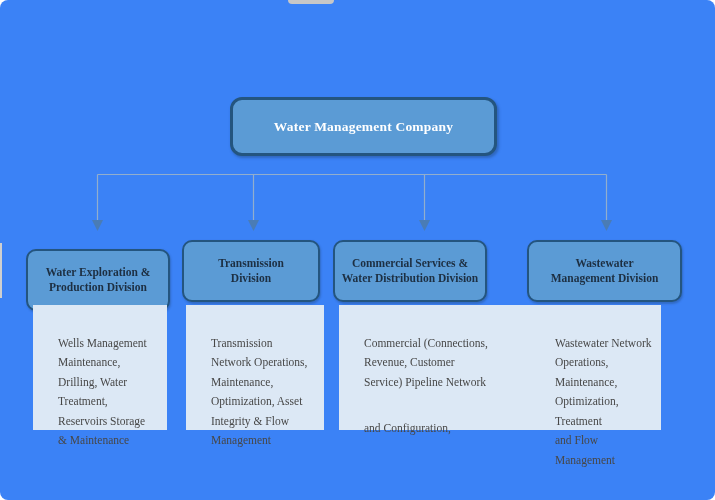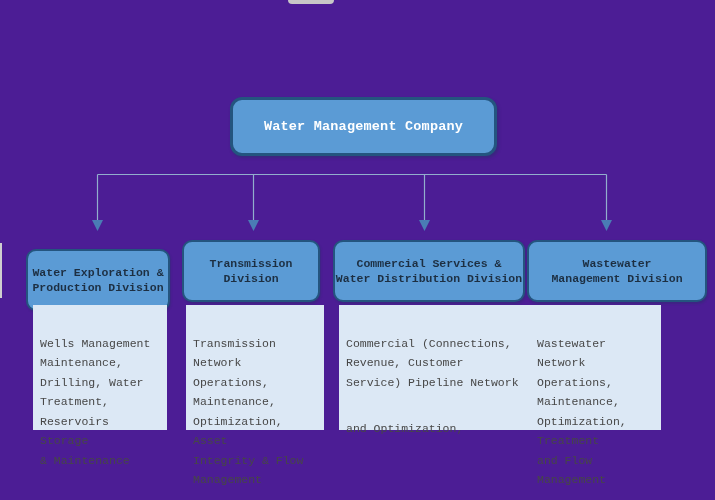--- a/index.html
+++ b/index.html
@@ -1,21 +1,22 @@
 <!DOCTYPE html>
 <html><head>
 <meta charset="utf-8">
 <style>
   html,body{margin:0;padding:0;background:#ffffff;}
   .canvas{
     position:relative;
     width:715px;height:500px;
-    background:#4c1d95;
-    font-family:Liberation Mono, monospace;
+    background:#3b82f6;
+    font-family:Liberation Serif, serif;
     overflow:hidden;
+    border-radius:8px;
   }
   .crop-artifact-top{
     position:absolute;left:288px;top:0;width:46px;height:4px;
     background:#c7c7c7;border-radius:0 0 5px 5px;
   }
   .crop-artifact-left{
     position:absolute;left:0;top:243px;width:2px;height:55px;
     background:#cfcfcf;
   }
   .connectors{position:absolute;left:0;top:0;width:715px;height:500px;}
@@ -34,27 +35,27 @@
     color:#ffffff;font-weight:bold;font-size:13.5px;letter-spacing:.2px;
   }
   .division-node{
     border-width:2.5px;border-radius:10px;
     color:#1d2f42;font-weight:bold;font-size:11.5px;line-height:15.5px;
     white-space:pre-line;
     box-shadow:1px 1.5px 2px rgba(25,55,90,0.3);
   }
   .division-node.d1{left:26px;top:240px;width:144px;height:62px;margin-top:9px;}
   .division-node.d2{left:182px;top:240px;width:138px;height:62px;}
-  .division-node.d3{left:333px;top:240px;width:192px;height:62px;}
-  .division-node.d4{left:527px;top:240px;width:180px;height:62px;}
+  .division-node.d3{left:333px;top:240px;width:154px;height:62px;}
+  .division-node.d4{left:527px;top:240px;width:155px;height:62px;}
   .desc-card{
     position:absolute;top:305px;height:125px;
     background:#dce8f5;
     box-sizing:border-box;
-    padding:9px 5px 0 7px;
+    padding:9px 5px 0 25px;
     color:#474747;font-size:11.5px;line-height:19.5px;
     white-space:pre-line;
   }
   .desc-card.c1{left:33px;width:134px;}
   .desc-card.c2{left:186px;width:138px;}
   .desc-card.c3{left:339px;width:193px;}
   .desc-card.c4{left:530px;width:131px;}
   .desc-extra{margin-top:7px;white-space:pre-line;}
 </style>
 </head>
@@ -112,21 +113,21 @@
   </div>
 
   <div class="node division-node d3">
     <span>Commercial Services &amp;
 Water Distribution Division</span>
   </div>
   <div class="desc-card c3">
     <div>Commercial (Connections,
 Revenue, Customer
 Service) Pipeline Network</div>
-    <div class="desc-extra">and Optimization,</div>
+    <div class="desc-extra">and Configuration,</div>
   </div>
 
   <div class="node division-node d4">
     <span>Wastewater
 Management Division</span>
   </div>
   <div class="desc-card c4">
     <div>Wastewater Network
 Operations,
 Maintenance,

